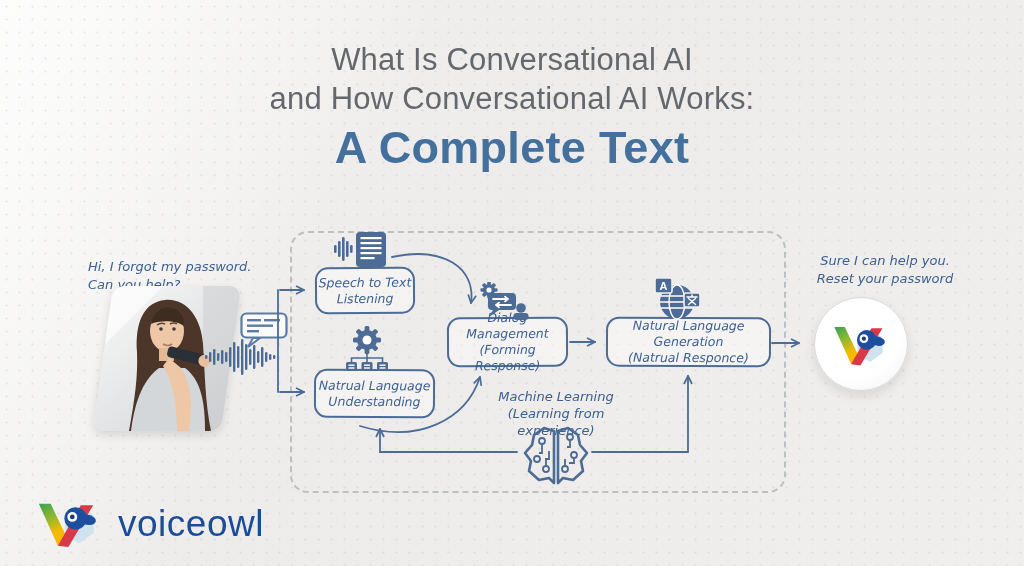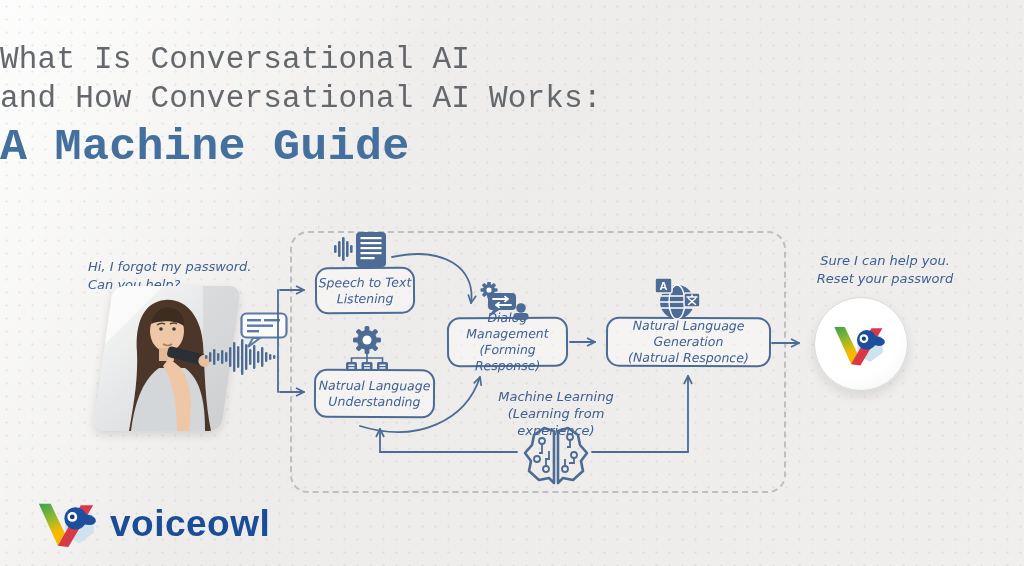--- a/index.html
+++ b/index.html
@@ -11,21 +11,21 @@
   .dots{
     position:absolute;inset:0;pointer-events:none;
     background-image:radial-gradient(rgba(165,165,162,0.30) 1px,transparent 1.4px);
     background-size:13px 13px;opacity:.55;
   }
   .fold{
     position:absolute;inset:0;pointer-events:none;
     background:linear-gradient(118deg,rgba(255,255,255,.85) 0%,rgba(255,255,255,0) 34%);
   }
   
-  .title{position:absolute;top:40px;left:0;width:100%;font-family:Liberation Mono, monospace;}
+  .title{position:absolute;top:40px;left:0;width:100%;text-align:center;}
   .title .l1,.title .l2{font-size:31px;color:#64686d;font-weight:400;line-height:39px;letter-spacing:.2px;}
   .title .l3{font-size:45px;color:#44709e;font-weight:700;line-height:52px;margin-top:4px;letter-spacing:.3px;}
   
   .hand{font-style:italic;color:#3d6090;font-family:"DejaVu Sans",sans-serif;}
   .user-msg{position:absolute;left:88px;top:258px;width:196px;text-align:left;font-size:13px;line-height:18px;}
   .bot-msg{position:absolute;left:792px;top:252px;width:186px;text-align:center;font-size:13px;line-height:18px;}
   
   .photo{
     position:absolute;left:103px;top:286px;width:128px;height:145px;
     transform:skewX(-8deg);border-radius:12px;overflow:hidden;
@@ -59,21 +59,21 @@
   .arrows{position:absolute;left:0;top:0;width:1024px;height:566px;pointer-events:none;}
   
   .bot-logo{
     position:absolute;left:814px;top:297px;width:92px;height:92px;border-radius:50%;
     background:radial-gradient(circle at 38% 32%,#ffffff 60%,#f0f1f2 100%);
     border:1px solid #d8dadc;box-shadow:0 5px 12px rgba(0,0,0,.10);
     display:flex;align-items:center;justify-content:center;
   }
   
   .brand{position:absolute;left:36px;top:496px;display:flex;align-items:center;gap:8px;}
-  .brand .word{font-size:37px;font-weight:700;color:#1b4c97;letter-spacing:.5px;}
+  .brand .word{font-size:37px;font-weight:400;color:#1b4c97;letter-spacing:.5px;margin-left:8px;}
 </style>
 </head>
 <body>
 
 <div class="canvas">
   <div class="fold"></div>
   <div class="dots"></div>
 
   <svg width="0" height="0" style="position:absolute">
     <defs>
@@ -97,21 +97,21 @@
       </symbol>
       <marker id="arr" markerWidth="14" markerHeight="14" refX="9" refY="5" orient="auto" markerUnits="userSpaceOnUse">
         <path d="M1 1 L9 5 L1 9" fill="none" stroke="#4c6b95" stroke-width="1.7" stroke-linejoin="round"></path>
       </marker>
     </defs>
   </svg>
 
   <div class="title">
     <div class="l1">What Is Conversational AI</div>
     <div class="l2">and How Conversational AI Works:</div>
-    <div class="l3">A Machine Guide</div>
+    <div class="l3">A Complete Text</div>
   </div>
 
   <div class="user-msg hand">
     <div>Hi, I forgot my password.</div>
     <div>Can you help?</div>
   </div>
 
   <div class="photo">
     <svg viewBox="0 0 150 145">
       <rect x="0" y="0" width="150" height="145" fill="url(#pbg)"></rect>

